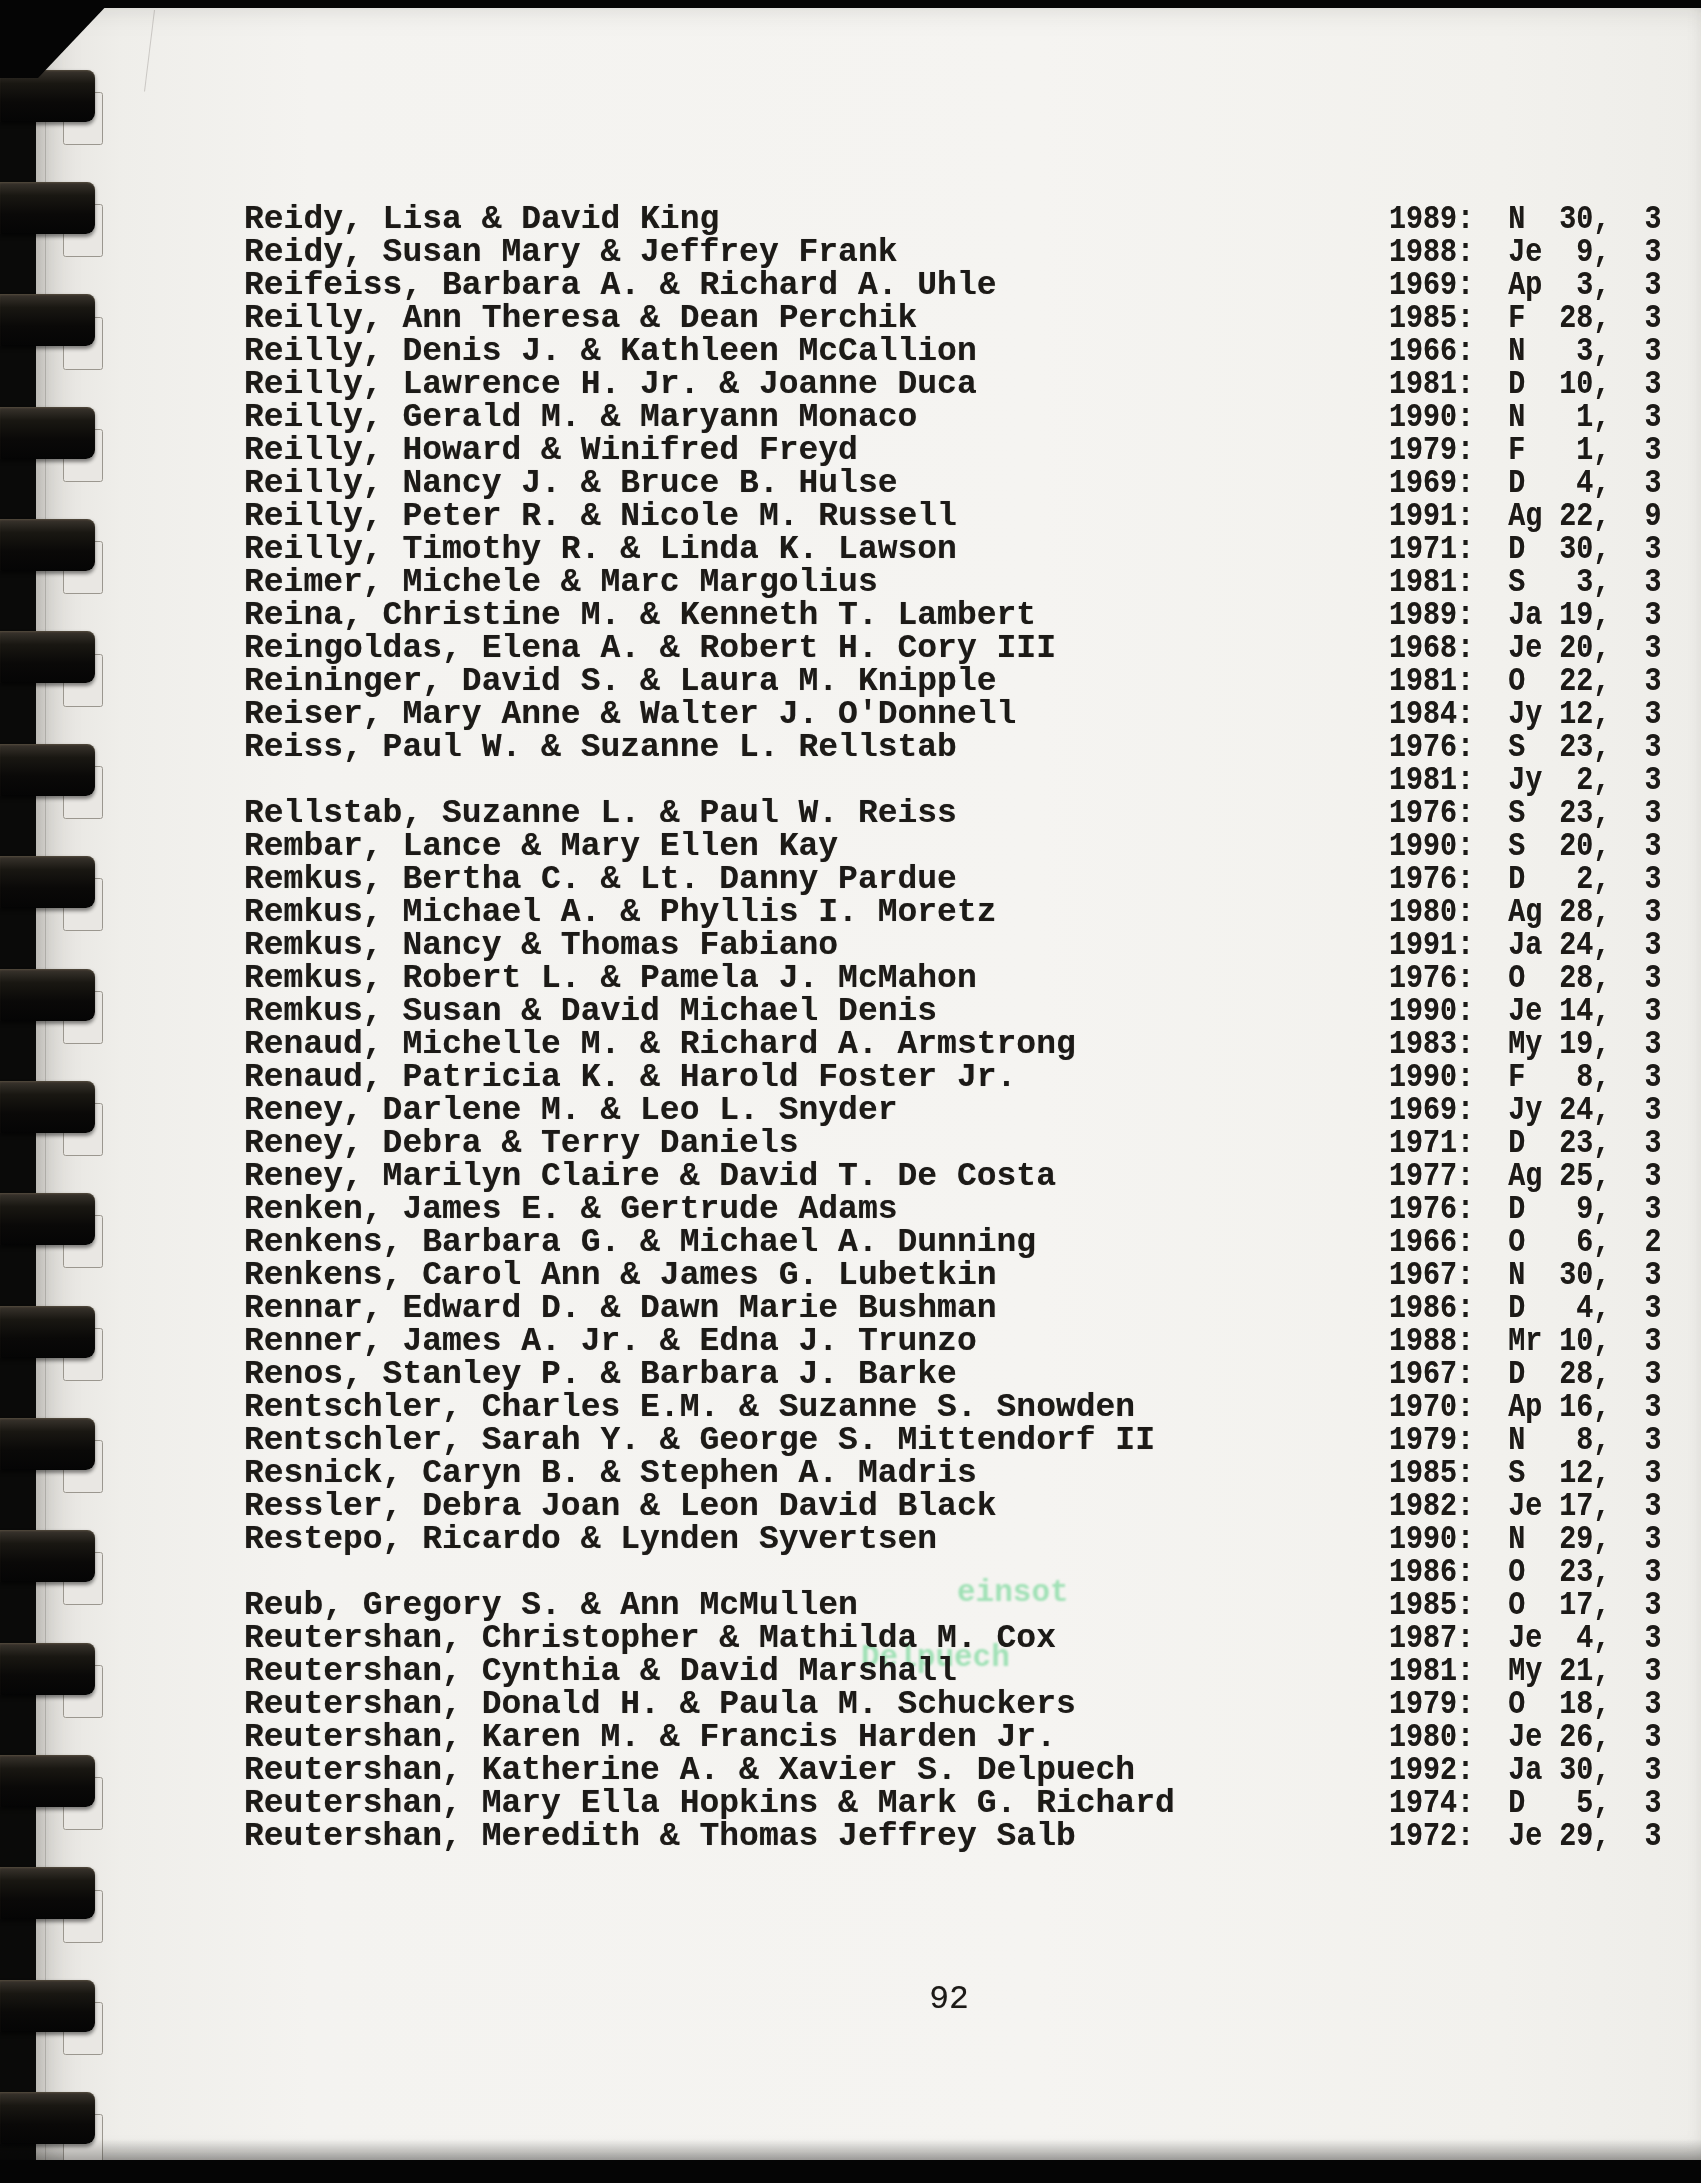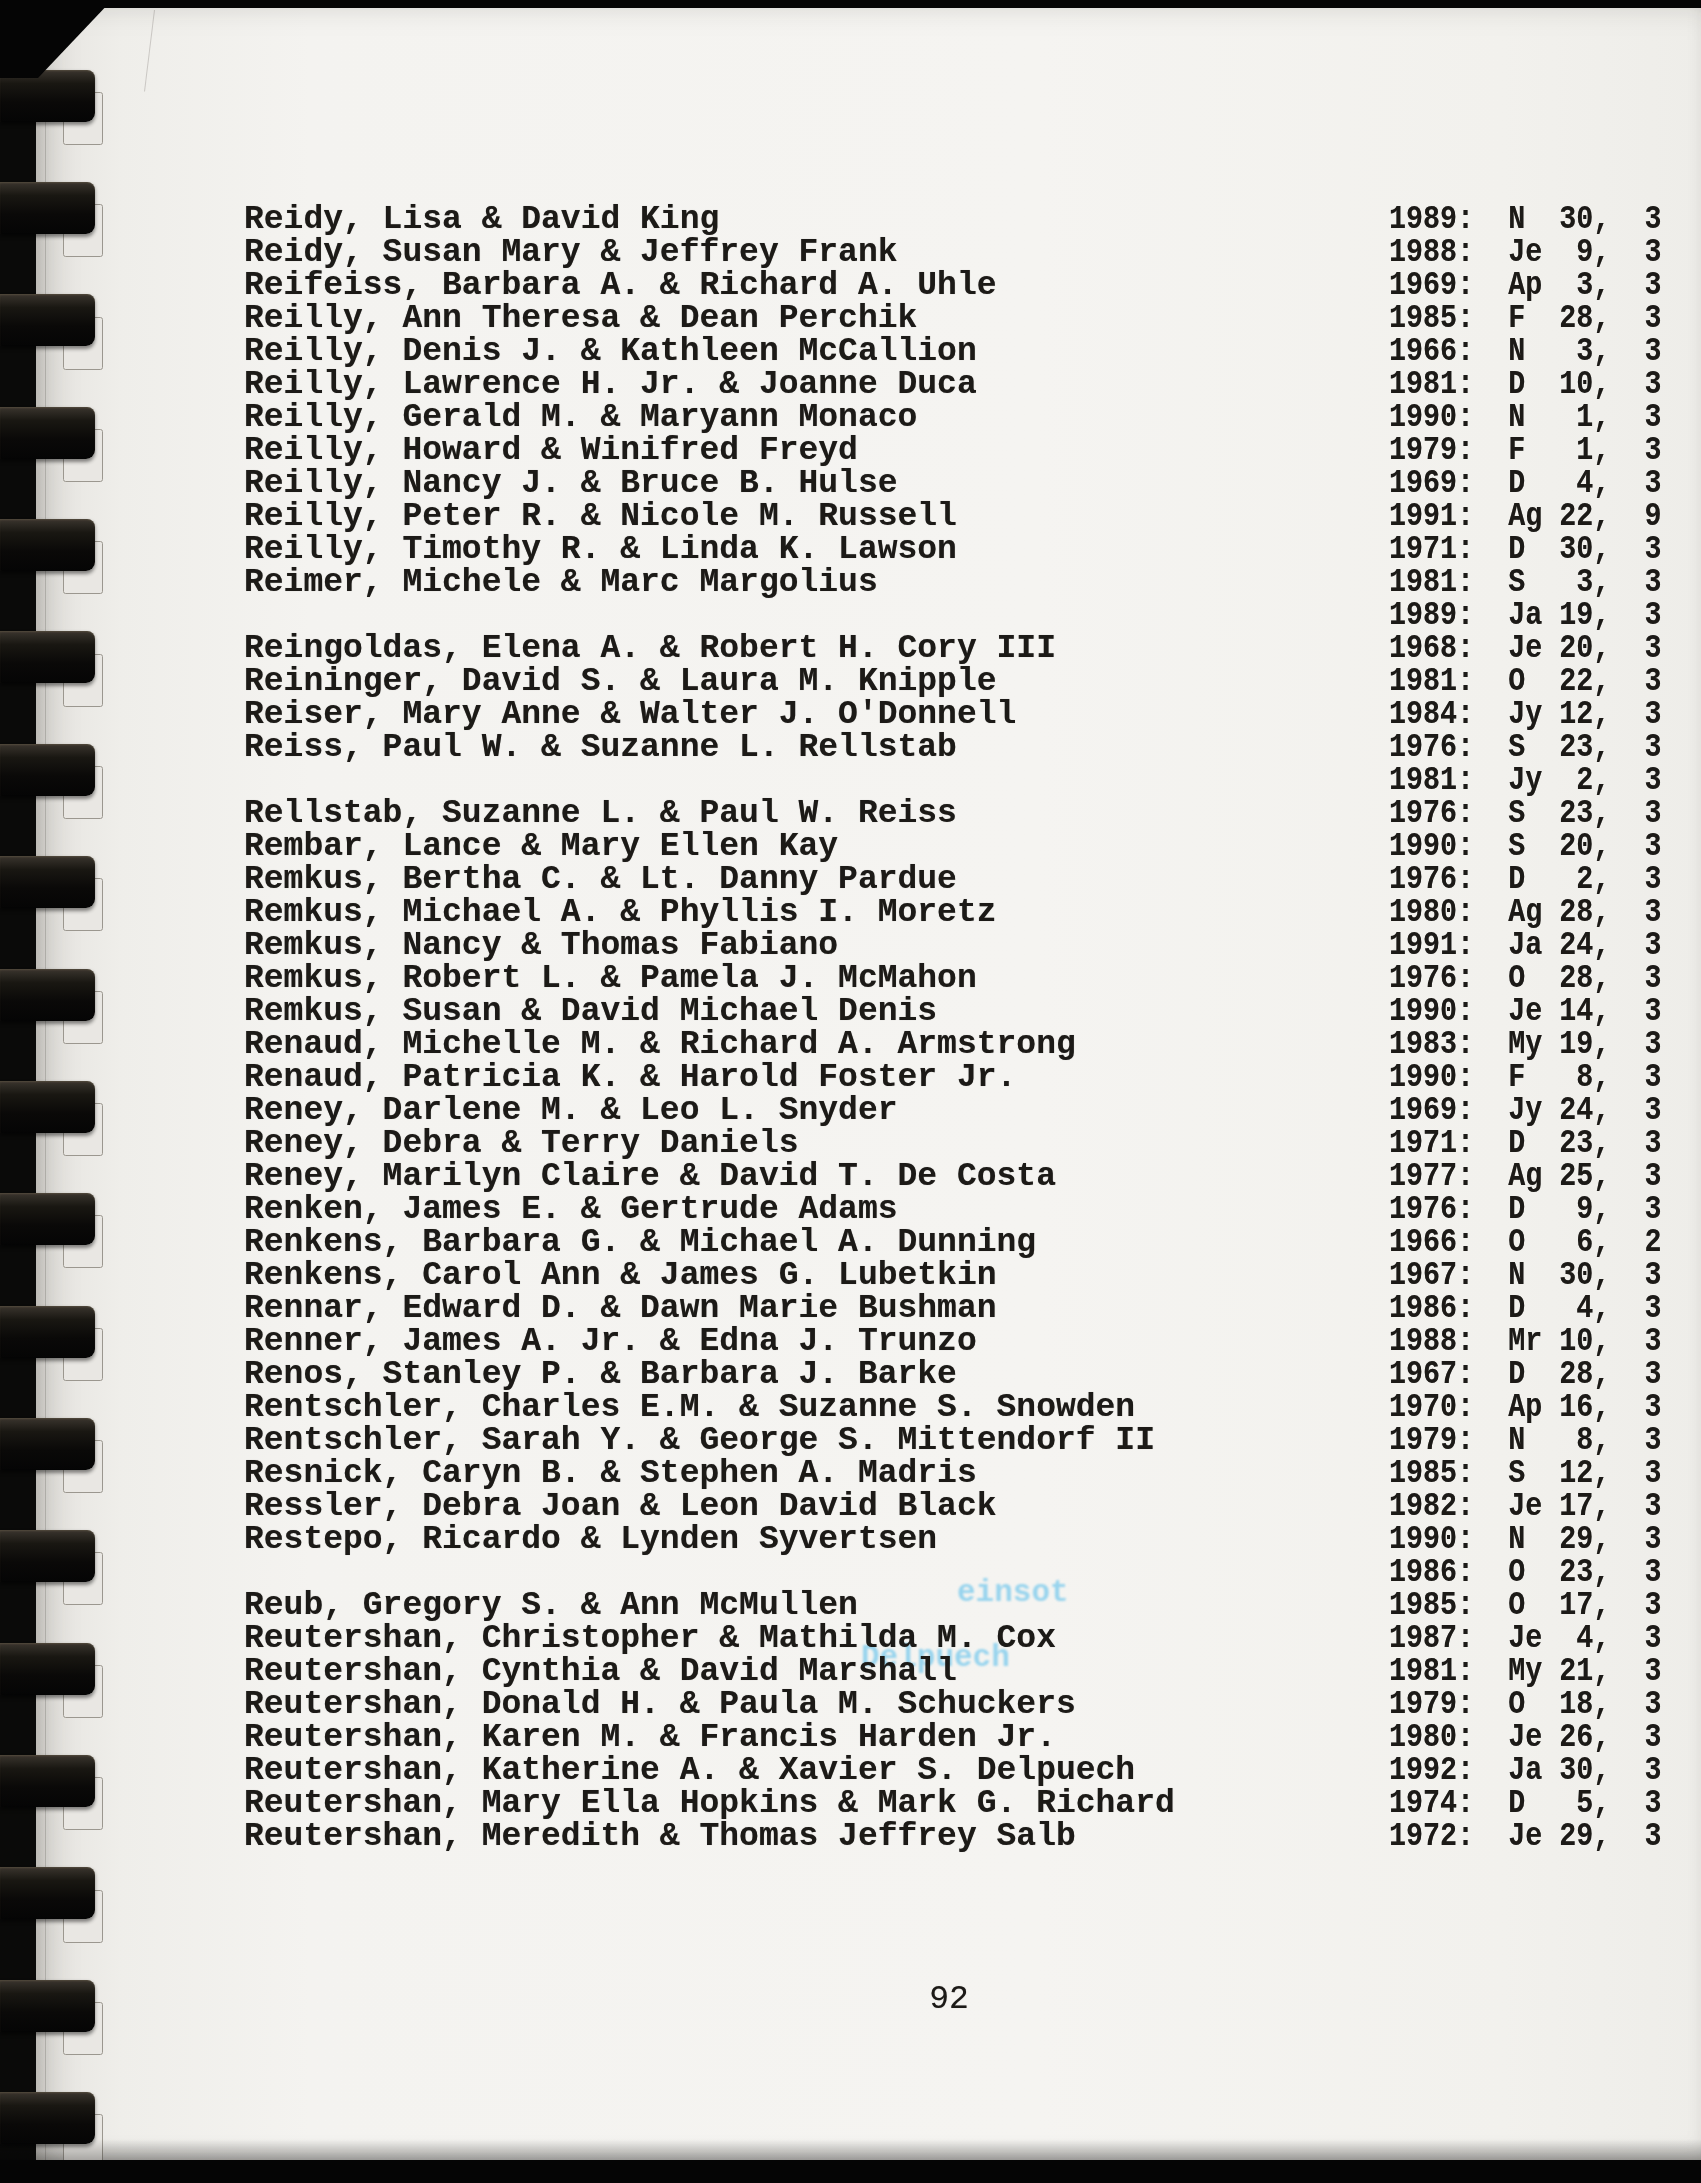--- a/index.html
+++ b/index.html
@@ -52,21 +52,21 @@
     text-shadow:0 0 0.7px rgba(20,18,15,.45);
   }
   .dt{
     position:absolute;left:1389px;white-space:pre;
     font-size:33px;font-weight:700;color:#1c1a17;
     transform:scaleX(.86);transform-origin:0 50%;
     text-shadow:0 0 0.7px rgba(20,18,15,.45);
   }
   .ghost{
     position:absolute;white-space:pre;font-size:31px;font-weight:700;
-    color:#0ea5e9;opacity:.40;filter:blur(0.9px);
+    color:#22c55e;opacity:.40;filter:blur(0.9px);
   }
   .page-number{
     position:absolute;left:898px;top:1983px;width:102px;height:33px;
     line-height:33px;text-align:center;font-size:33px;font-weight:400;color:#1c1a17;
     text-shadow:0 0 0.7px rgba(20,18,15,.45);
   }
 </style>
 </head>
 <body>
 
@@ -122,20 +122,21 @@
     </div>
     <div class="row">
       <span class="nm">Reilly, Timothy R. &amp; Linda K. Lawson</span>
       <span class="dt">1971:  D  30,  3</span>
     </div>
     <div class="row">
       <span class="nm">Reimer, Michele &amp; Marc Margolius</span>
       <span class="dt">1981:  S   3,  3</span>
     </div>
     <div class="row">
+      <span class="nm">Reina, Christine M. &amp; Kenneth T. Lambert</span>
       <span class="dt">1989:  Ja 19,  3</span>
     </div>
     <div class="row">
       <span class="nm">Reingoldas, Elena A. &amp; Robert H. Cory III</span>
       <span class="dt">1968:  Je 20,  3</span>
     </div>
     <div class="row">
       <span class="nm">Reininger, David S. &amp; Laura M. Knipple</span>
       <span class="dt">1981:  O  22,  3</span>
     </div>

